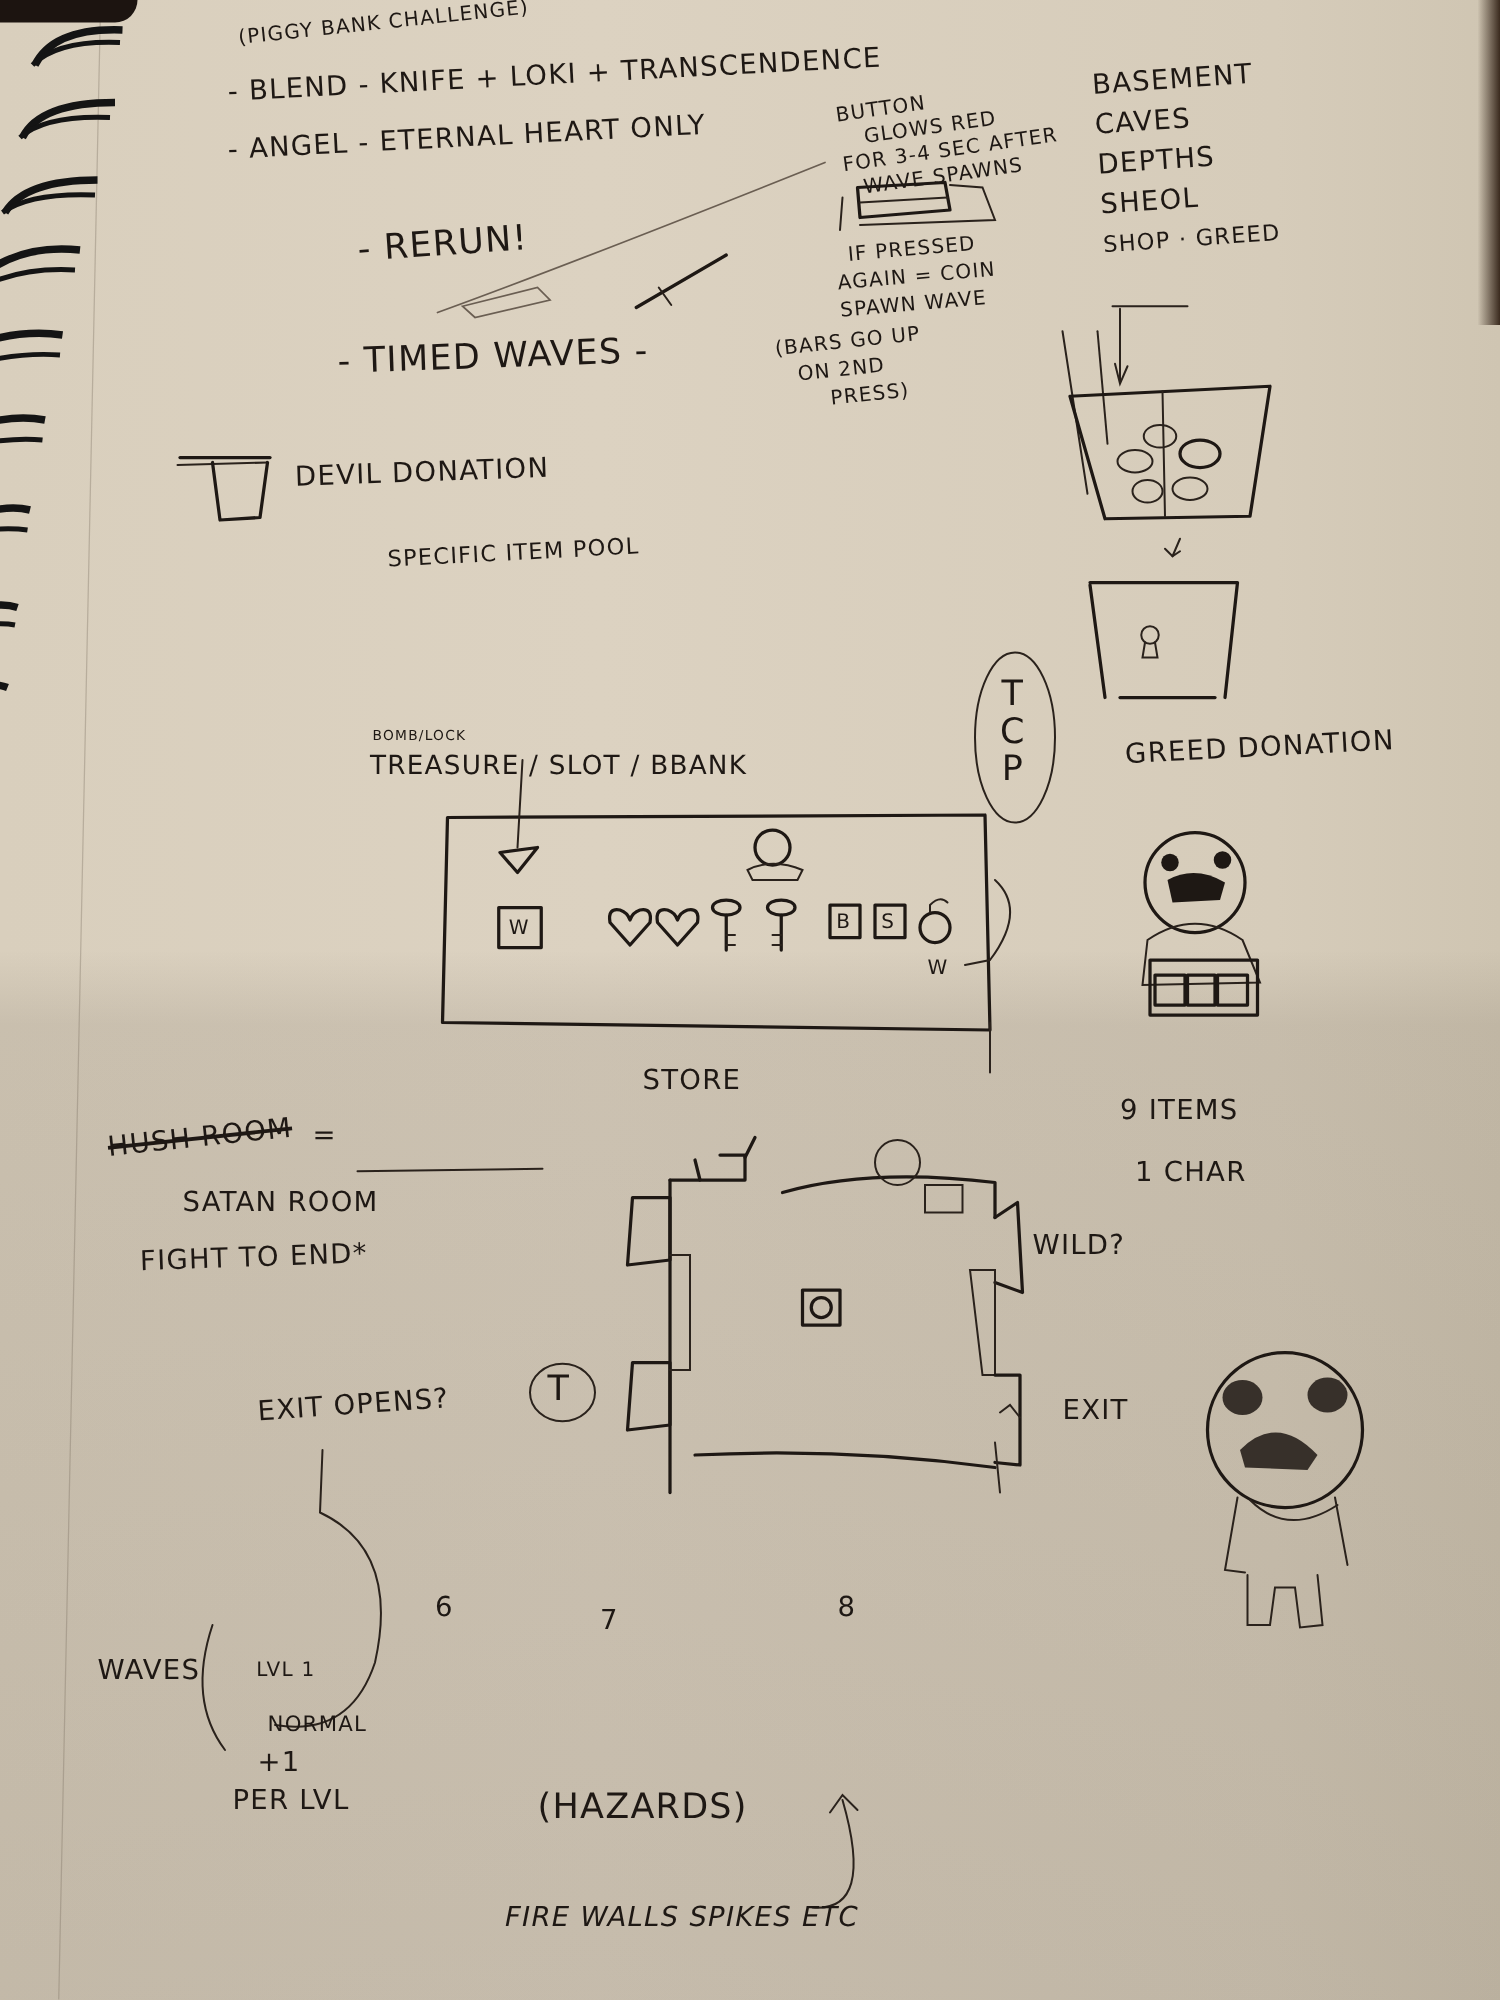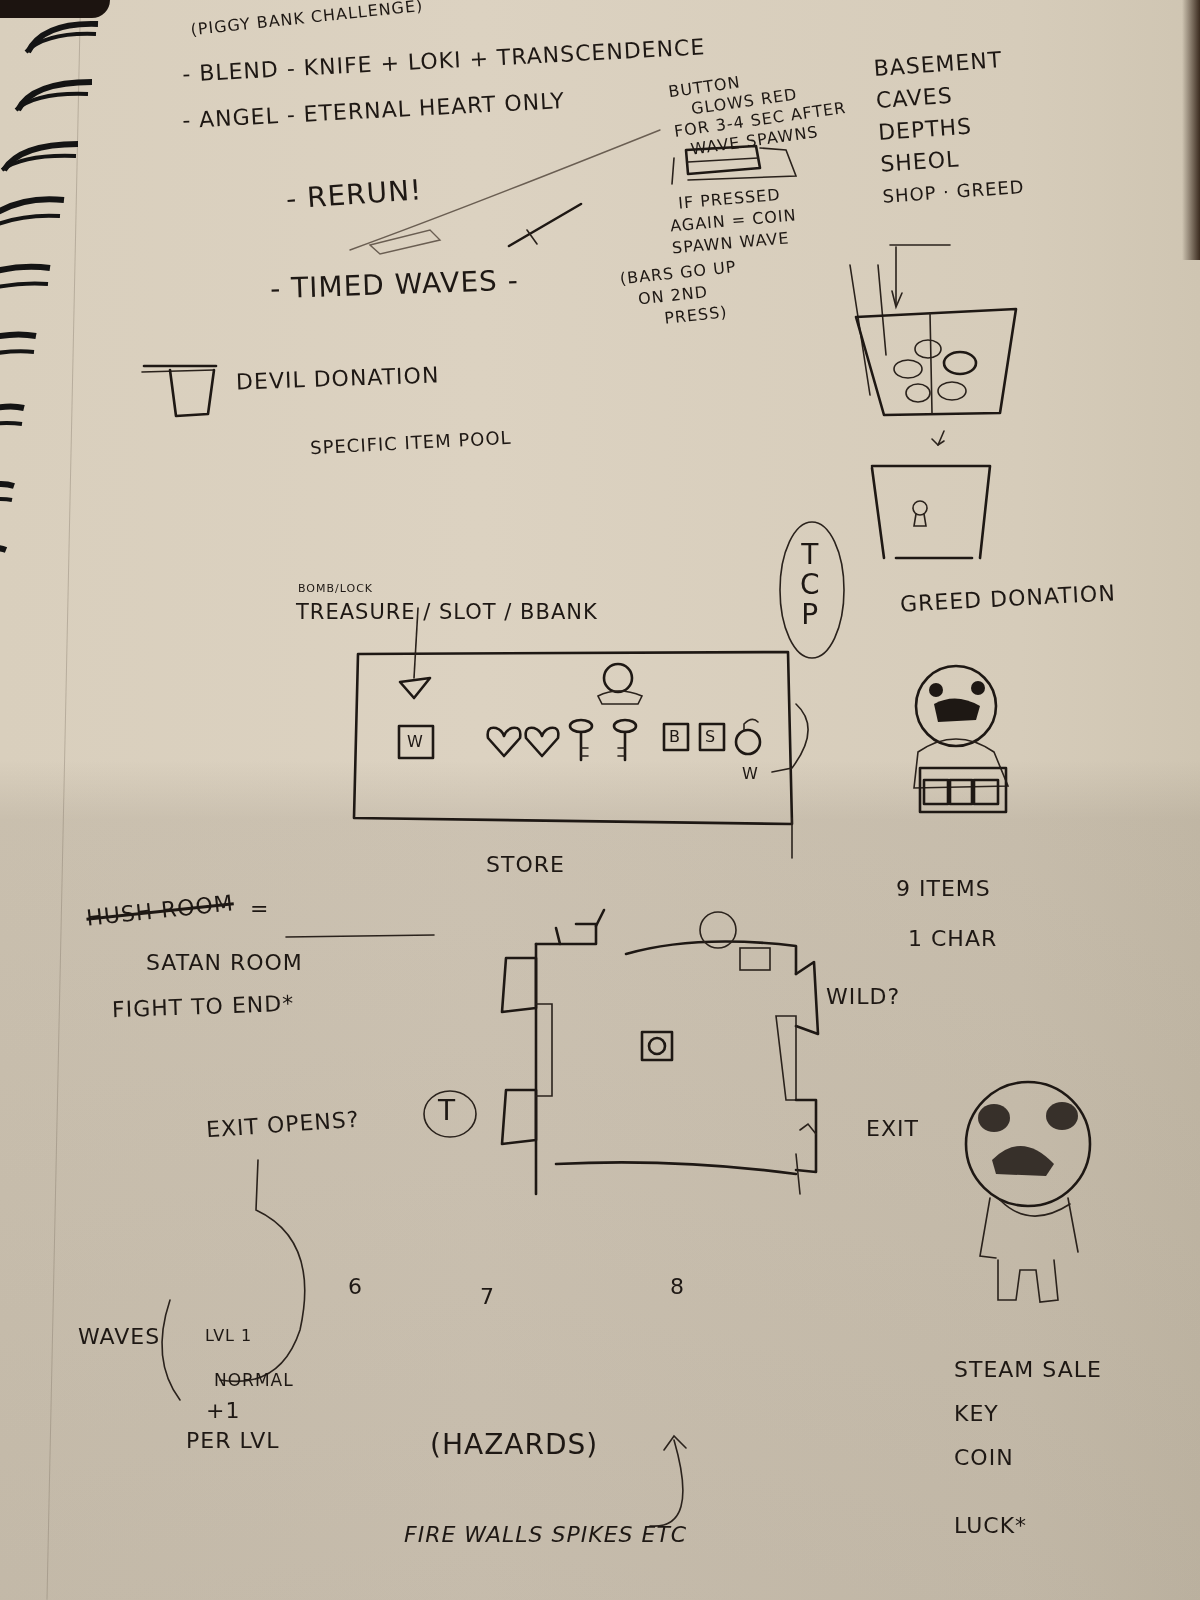--- a/index.html
+++ b/index.html
@@ -238,21 +238,21 @@
       </svg></div>
   <div class="hw sm" style="left:742px;top:764px;font-size:16px;">W</div>
   <div class="sketch" style="left:776px;top:520px;width:72px;height:140px;"><svg viewBox="0 0 72 140">
         <ellipse class="ink-thin" cx="36" cy="70" rx="32" ry="68"></ellipse>
       </svg></div>
   <div class="hw lg" style="left:800px;top:540px;line-height:30px;text-align:center;">
     <div>T</div>
     <div>C</div>
     <div>P</div>
   </div>
-  <div class="hw md" style="left:486px;top:852px;">Store</div>
+  <div class="hw md" style="left:514px;top:852px;">Store</div>
 
   <div class="sketch" style="left:904px;top:662px;width:130px;height:160px;">
     <svg viewBox="0 0 130 160">
       <circle class="ink" cx="52" cy="44" r="40"></circle>
       <circle class="fill-ink" cx="32" cy="28" r="7"></circle>
         <circle class="fill-ink" cx="74" cy="26" r="7"></circle>
       <path class="fill-ink" d="M30 42 Q52 30 76 44 L72 58 L34 60 Z"></path>
       <path class="ink-thin" d="M14 90 Q52 64 90 90 L104 124 L10 126 Z"></path>
       <rect class="ink" x="16" y="106" width="86" height="44"></rect>
       <rect class="ink" x="20" y="118" width="24" height="24"></rect>
@@ -286,21 +286,21 @@
       <path class="ink-thin" d="M280 112 L300 112 L300 196 L290 196 Z"></path>
       <path class="ink" d="M300 196 L320 196 L320 268 L300 266"></path>
       <path class="ink-thin" d="M304 226 L312 220 L320 230"></path>
       <path class="ink" d="M60 260 Q180 254 300 270"></path>
       <path class="ink-thin" d="M300 250 L304 290"></path>
       <rect class="ink" x="146" y="128" width="30" height="28"></rect>
       <circle class="ink" cx="161" cy="142" r="8"></circle>
     </svg>
   </div>
   <div class="hw md" style="left:826px;top:984px;">Wild?</div>
-  <div class="hw md" style="left:850px;top:1116px;margin-left:16px;">Exit</div>
+  <div class="hw md" style="left:850px;top:1116px;">Exit</div>
   <div class="hw md" style="left:206px;top:1112px;transform:rotate(-4deg);">Exit opens?</div>
   <div class="sketch" style="left:422px;top:1088px;width:56px;height:52px;"><svg viewBox="0 0 56 52">
         <ellipse class="ink-thin" cx="28" cy="26" rx="26" ry="23"></ellipse>
       </svg></div>
   <div class="hw lg" style="left:438px;top:1094px;">T</div>
 
   <div class="sketch" style="left:150px;top:1160px;width:180px;height:250px;">
     <svg viewBox="0 0 180 250">
         <path class="ink-thin" d="M108 0 L106 50 Q170 80 150 170 Q130 230 70 220"></path>
         <path class="ink-thin" d="M20 140 Q0 200 30 240"></path>
@@ -327,19 +327,13 @@
       <circle class="ink" cx="78" cy="64" r="62"></circle>
       <ellipse class="fill-ink" cx="44" cy="38" rx="16" ry="14" opacity="0.85"></ellipse>
       <ellipse class="fill-ink" cx="112" cy="36" rx="16" ry="14" opacity="0.85"></ellipse>
       <path class="fill-ink" d="M42 80 Q72 50 104 84 L96 96 L46 94 Z" opacity="0.85"></path>
       <path class="ink-thin" d="M40 118 L30 176 L46 178"></path>
         <path class="ink-thin" d="M118 118 L128 172"></path>
       <path class="ink-thin" d="M50 120 Q80 150 120 124"></path>
       <path class="ink-thin" d="M48 180 L48 220 L66 220 L70 190 L86 190 L90 222 L108 220 L104 180"></path>
     </svg>
   </div>
-  <div class="hw md" style="left:954px;top:1348px;line-height:44px;">
-    <div>Steam sale</div>
-    <div>key</div>
-    <div>coin</div>
-    <div style="margin-top:24px;">luck*</div>
-  </div>
 </div>
 
 </body></html>

